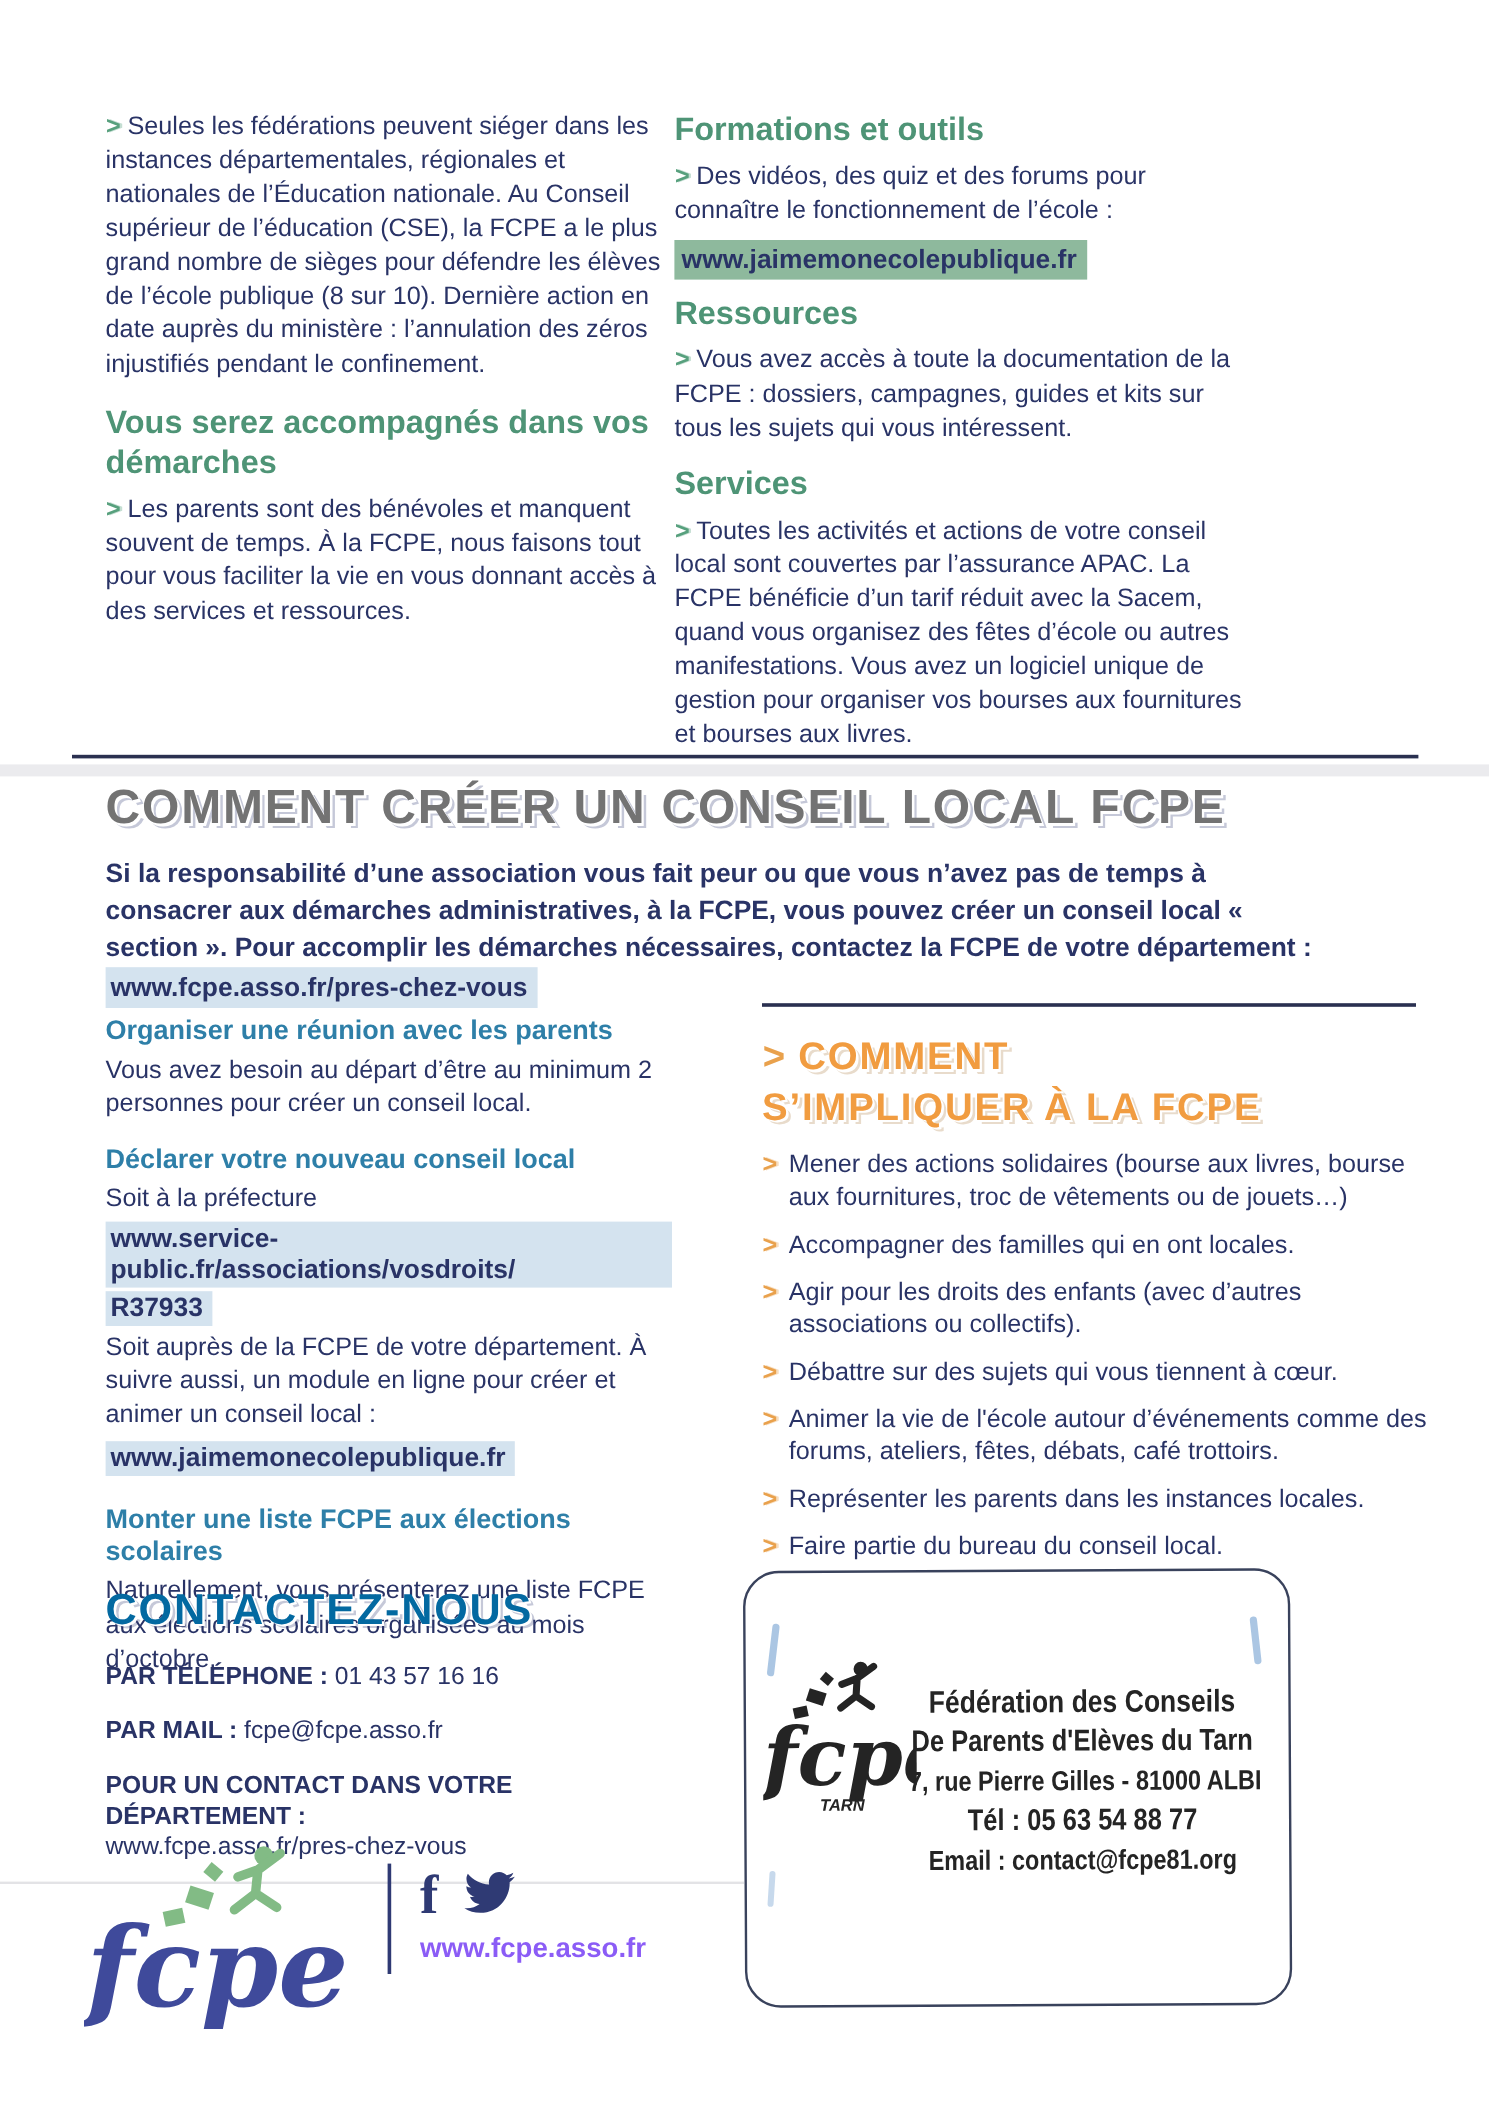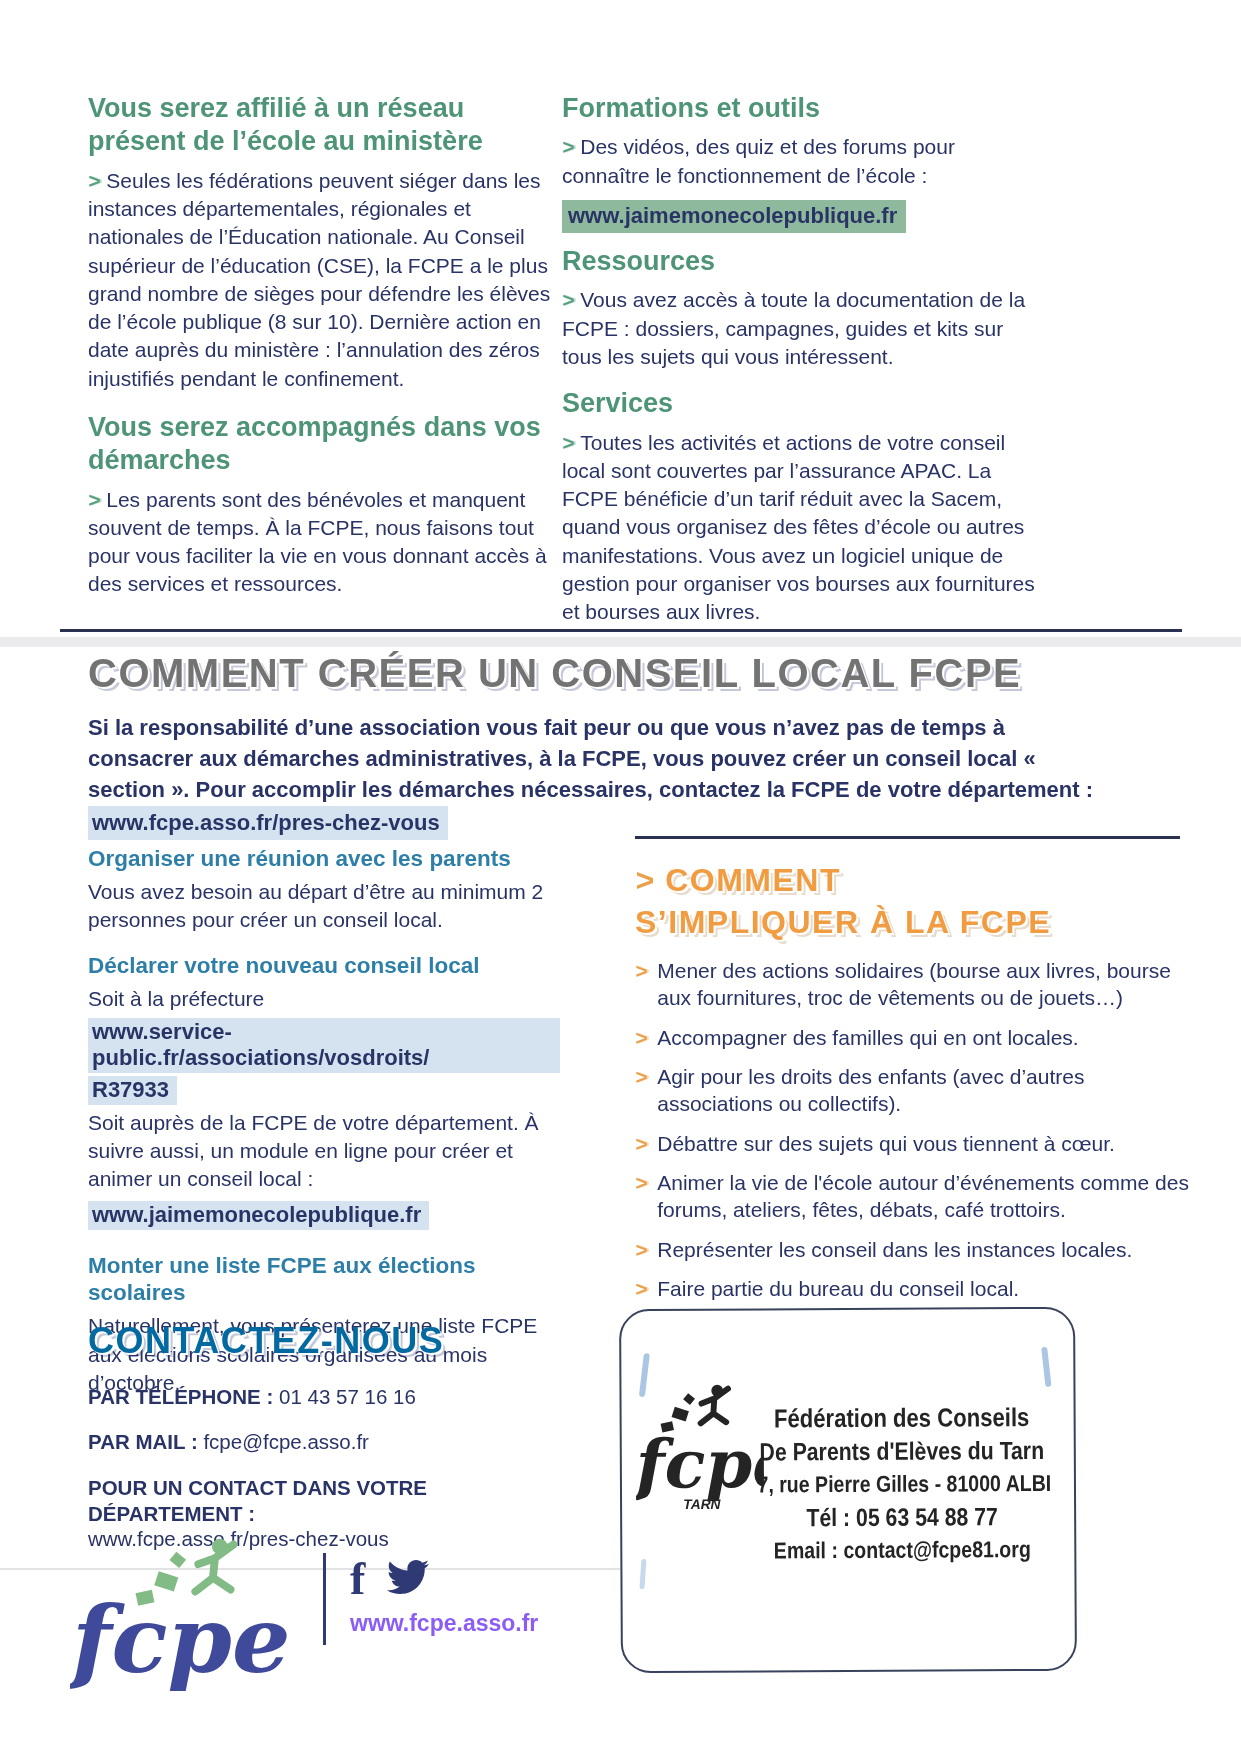--- a/index.html
+++ b/index.html
@@ -57,21 +57,20 @@
   .vdiv{background:#2f3a74;width:2.5px;}
   .fb{font-weight:800;font-size:46px;color:#2f3a74;line-height:1;font-family:"Liberation Serif",serif;}
   .weburl{font-weight:700;font-size:23px;color:#8b5cf6;}
 </style>
 </head>
 <body>
 
 <div class="page">
 
   <section class="abs" style="left:88px;top:92px;width:468px;">
-    <h2 class="gh">Vous serez affilié à un réseau présent de l’école au ministère</h2>
     <p class="bp"><span class="chev-g">&gt;</span><span>Seules les fédérations peuvent siéger dans les instances départementales, régionales et nationales de l’Éducation nationale. Au Conseil supérieur de l’éducation (CSE), la FCPE a le plus grand nombre de sièges pour défendre les élèves de l’école publique (8 sur 10). Dernière action en date auprès du ministère : l’annulation des zéros injustifiés pendant le confinement.</span></p>
     <h2 class="gh" style="margin-top:18px;">Vous serez accompagnés dans vos démarches</h2>
     <p class="bp"><span class="chev-g">&gt;</span><span>Les parents sont des bénévoles et manquent souvent de temps. À la FCPE, nous faisons tout pour vous faciliter la vie en vous donnant accès à des services et ressources.</span></p>
   </section>
 
   <section class="abs" style="left:562px;top:92px;width:482px;">
     <h2 class="gh">Formations et outils</h2>
     <p class="bp"><span class="chev-g">&gt;</span><span>Des vidéos, des quiz et des forums pour connaître le fonctionnement de l’école :</span></p>
     <a class="hl-green" style="margin:4px 0 2px 0;">www.jaimemonecolepublique.fr</a>
     <h2 class="gh" style="margin-top:10px;">Ressources</h2>
@@ -118,21 +117,21 @@
       <li>
           <span class="chev-o">&gt;</span>
           <span>Débattre sur des sujets qui vous tiennent à cœur.</span>
         </li>
       <li>
           <span class="chev-o">&gt;</span>
           <span>Animer la vie de l'école autour d’événements comme des forums, ateliers, fêtes, débats, café trottoirs.</span>
         </li>
       <li>
           <span class="chev-o">&gt;</span>
-          <span>Représenter les conseil dans les instances locales.</span>
+          <span>Représenter les parents dans les instances locales.</span>
         </li>
       <li>
           <span class="chev-o">&gt;</span>
           <span>Faire partie du bureau du conseil local.</span>
         </li>
     </ul>
   </section>
 
   <section class="abs" style="left:88px;top:1322px;width:480px;">
     <h1 class="disp disp-navy" style="margin:0 0 24px 0;">CONTACTEZ-NOUS</h1>

